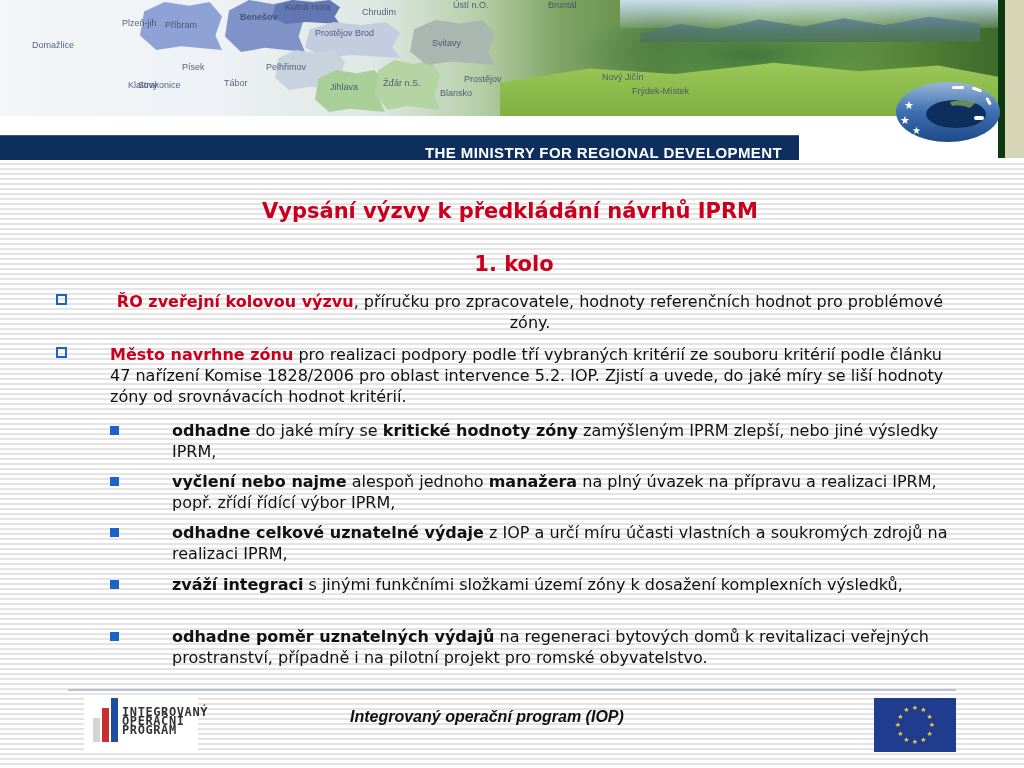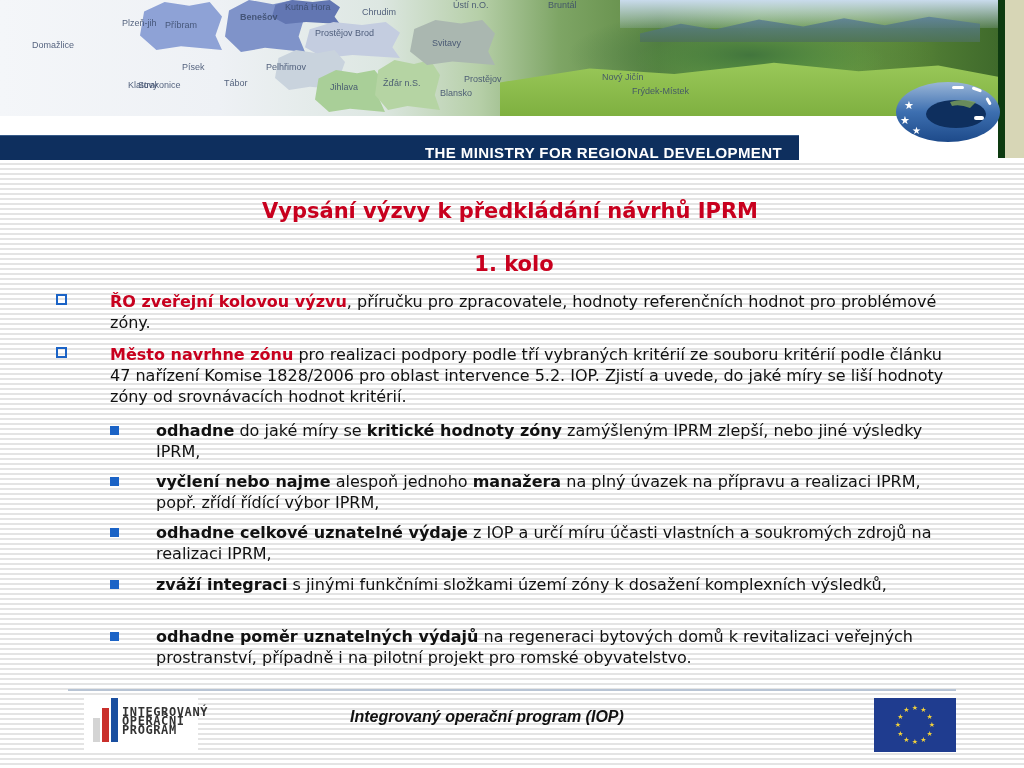--- a/index.html
+++ b/index.html
@@ -77,21 +77,21 @@
     .title-main { top: 199px; font-size: 21px; left: -2px; }
     .title-sub { top: 252px; font-size: 21px; left: 2px; }
 
     
     .content { position: absolute; left: 0; top: 0; width: 1024px; }
     .item {
       position: absolute; font-size: 16px; line-height: 21px;
       font-family: "DejaVu Sans", sans-serif; color: #111;
     }
     .item-l1 { left: 110px; width: 840px; }
-    .item-l2 { left: 156px; width: 800px; }
+    .item-l2 { left: 172px; width: 800px; }
     .red-bold { color: #c8001e; font-weight: bold; }
     .bold { font-weight: bold; }
     .bullet-hollow {
       position: absolute; left: 56px; width: 11px; height: 11px;
       border: 2px solid #1b63c6; background: transparent;
     }
     .bullet-solid {
       position: absolute; left: 110px; width: 9px; height: 9px;
       background: #1b63c6;
     }
@@ -189,21 +189,21 @@
     <rect x="84" y="40" width="10" height="4" fill="#fff" rx="2"></rect>
   </svg>
 </div>
 
 <div class="title title-main">Vypsání výzvy k předkládání návrhů IPRM</div>
 <div class="title title-sub">1. kolo</div>
 
 <div class="content">
 
   <span class="bullet-hollow" style="top:294px;"></span>
-  <div class="item item-l1" style="top:291px;">
+  <div class="item item-l1" style="top:291px;text-align:center;">
     <span class="red-bold">ŘO zveřejní kolovou výzvu</span><span>, příručku pro zpracovatele, hodnoty referenčních hodnot pro problémové zóny.</span>
   </div>
 
   <span class="bullet-hollow" style="top:347px;"></span>
   <div class="item item-l1" style="top:344px;">
     <span class="red-bold">Město navrhne zónu</span><span> pro realizaci podpory podle tří vybraných kritérií ze souboru kritérií podle článku 47 nařízení Komise 1828/2006 pro oblast intervence 5.2. IOP. Zjistí a uvede, do jaké míry se liší hodnoty zóny od srovnávacích hodnot kritérií.</span>
   </div>
 
   <span class="bullet-solid" style="top:426px;"></span>
   <div class="item item-l2" style="top:420px;">

